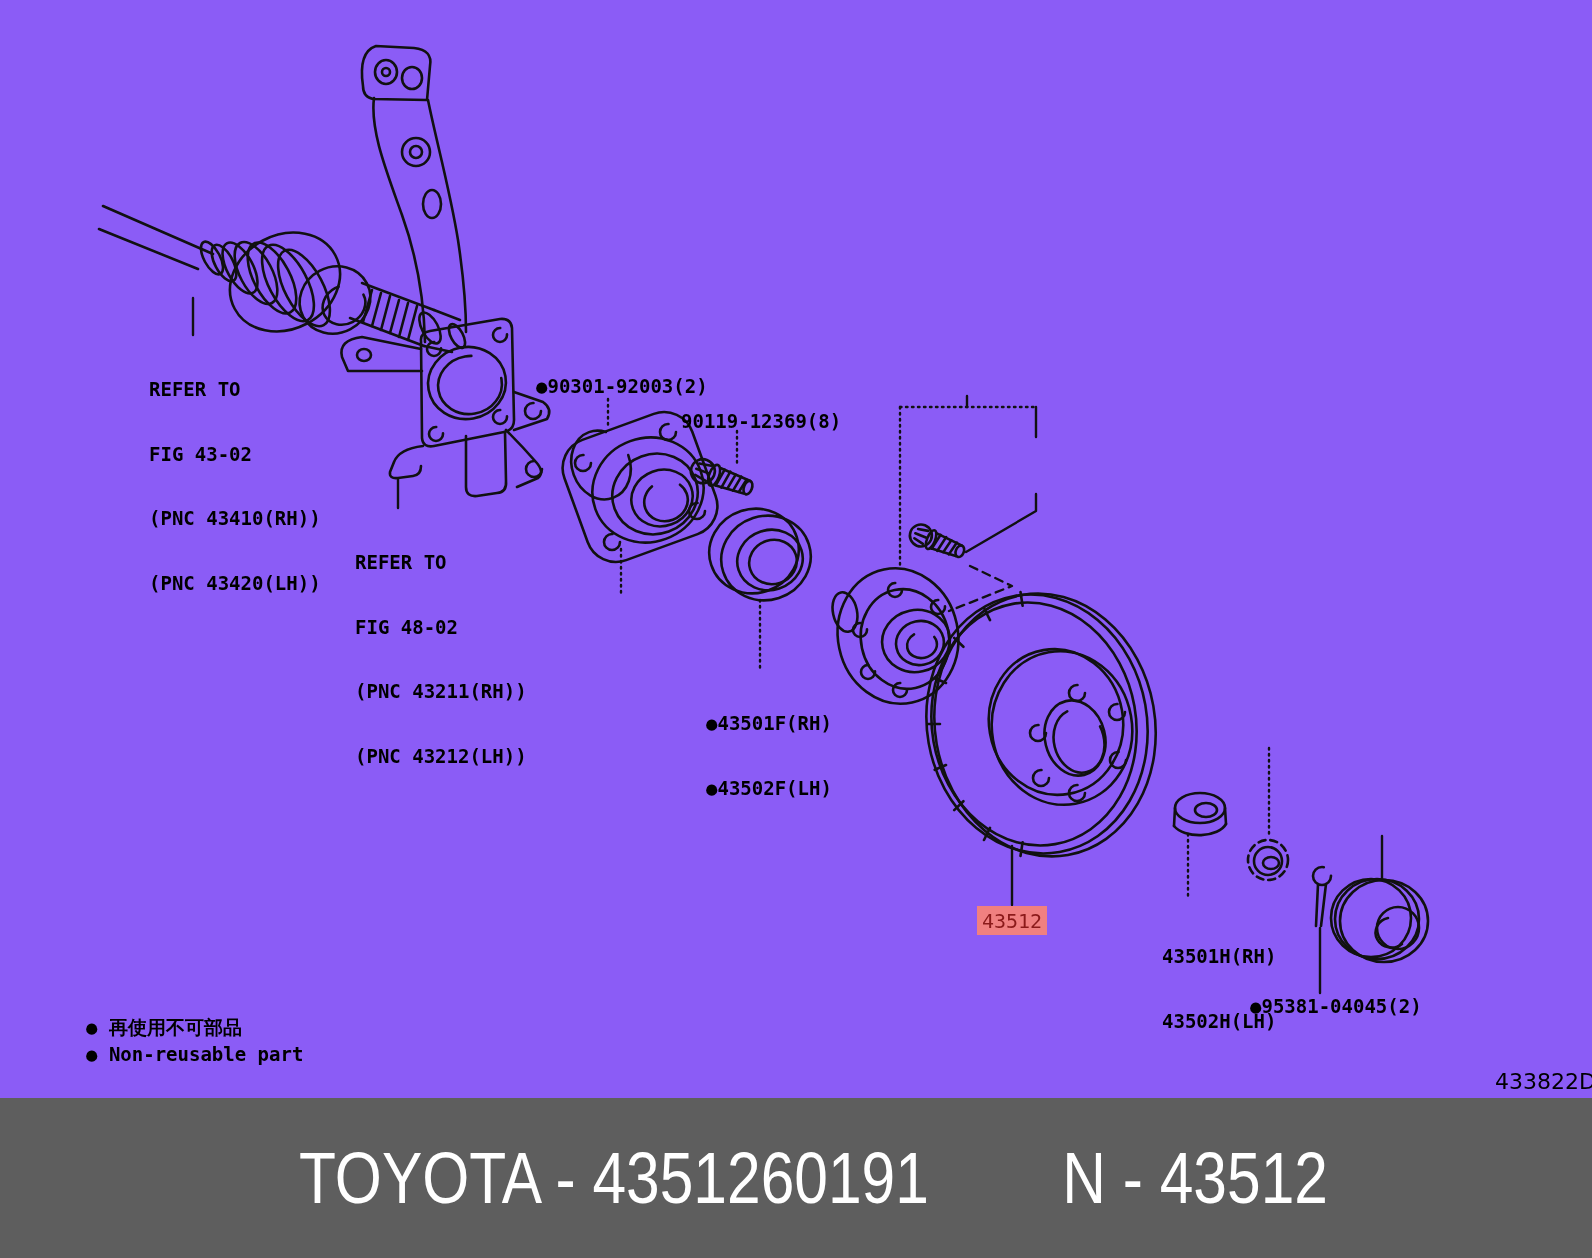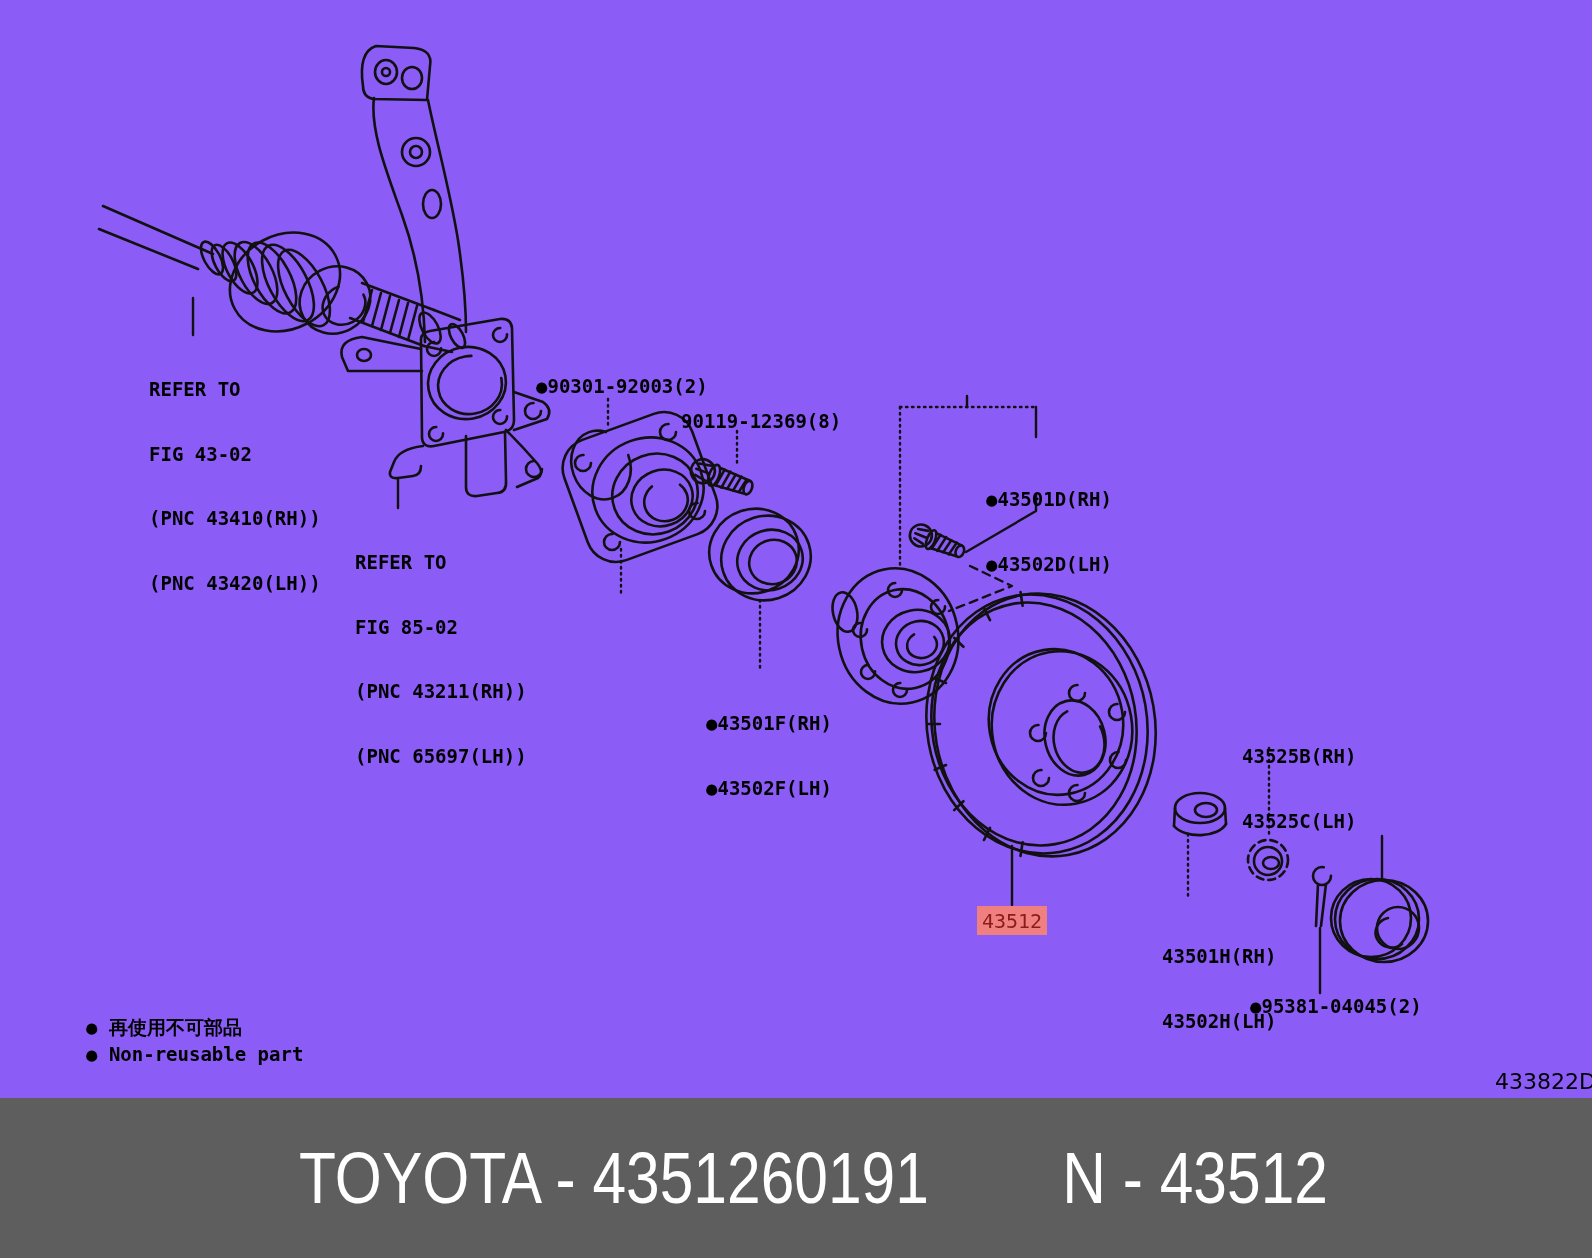--- a/index.html
+++ b/index.html
@@ -196,45 +196,37 @@
 
   <div class="lbl" style="left:149px;top:336px">
     <span>REFER TO</span>
     <span>FIG 43-02</span>
     <span>(PNC 43410(RH))</span>
     <span>(PNC 43420(LH))</span>
   </div>
 
   <div class="lbl" style="left:355px;top:509px">
     <span>REFER TO</span>
-    <span>FIG 85-02</span>
+    <span>FIG 48-02</span>
     <span>(PNC 43211(RH))</span>
-    <span>(PNC 65697(LH))</span>
+    <span>(PNC 43212(LH))</span>
   </div>
 
   <div class="lbl" style="left:536px;top:376px">●90301-92003(2)</div>
 
   <div class="lbl" style="left:681px;top:411px">90119-12369(8)</div>
 
 
-  <div class="lbl" style="left:986px;top:446px">
-    <span>●43501D(RH)</span>
-    <span>●43502D(LH)</span>
-  </div>
 
 
   <div class="lbl" style="left:706px;top:670px">
     <span>●43501F(RH)</span>
     <span>●43502F(LH)</span>
   </div>
 
-  <div class="lbl" style="left:1242px;top:703px">
-    <span>43525B(RH)</span>
-    <span>43525C(LH)</span>
-  </div>
 
 
   <div class="lbl" style="left:1162px;top:903px">
     <span>43501H(RH)</span>
     <span>43502H(LH)</span>
   </div>
 
   <div class="lbl" style="left:1250px;top:996px">●95381-04045(2)</div>
 
   <div class="highlight">43512</div>

